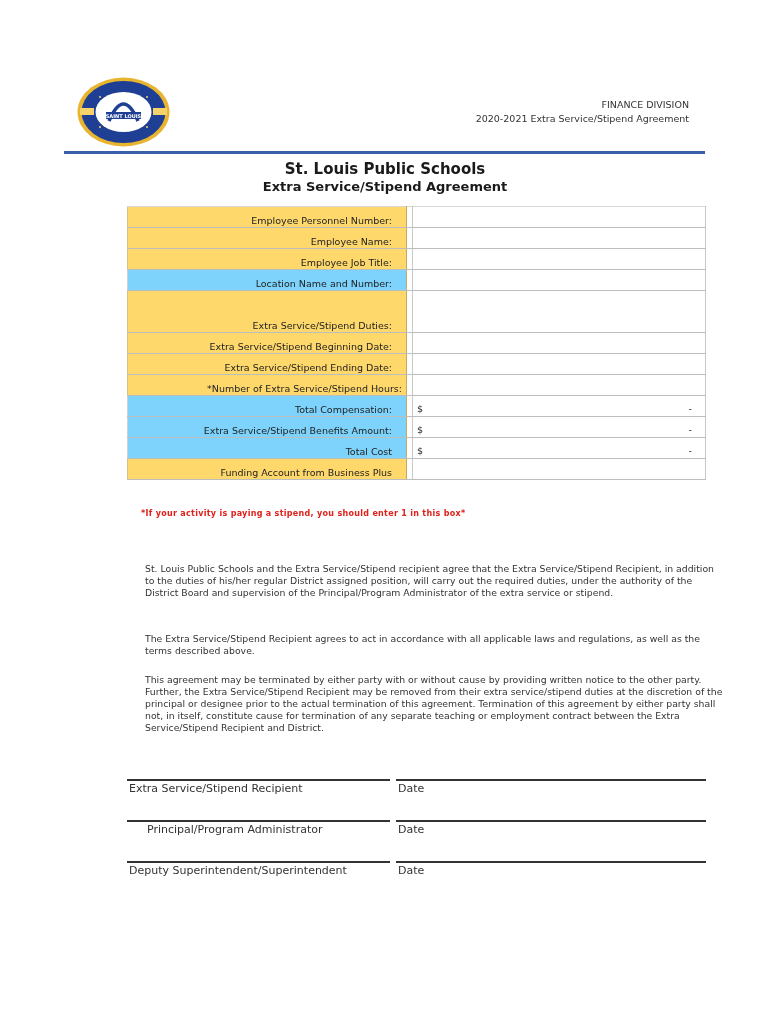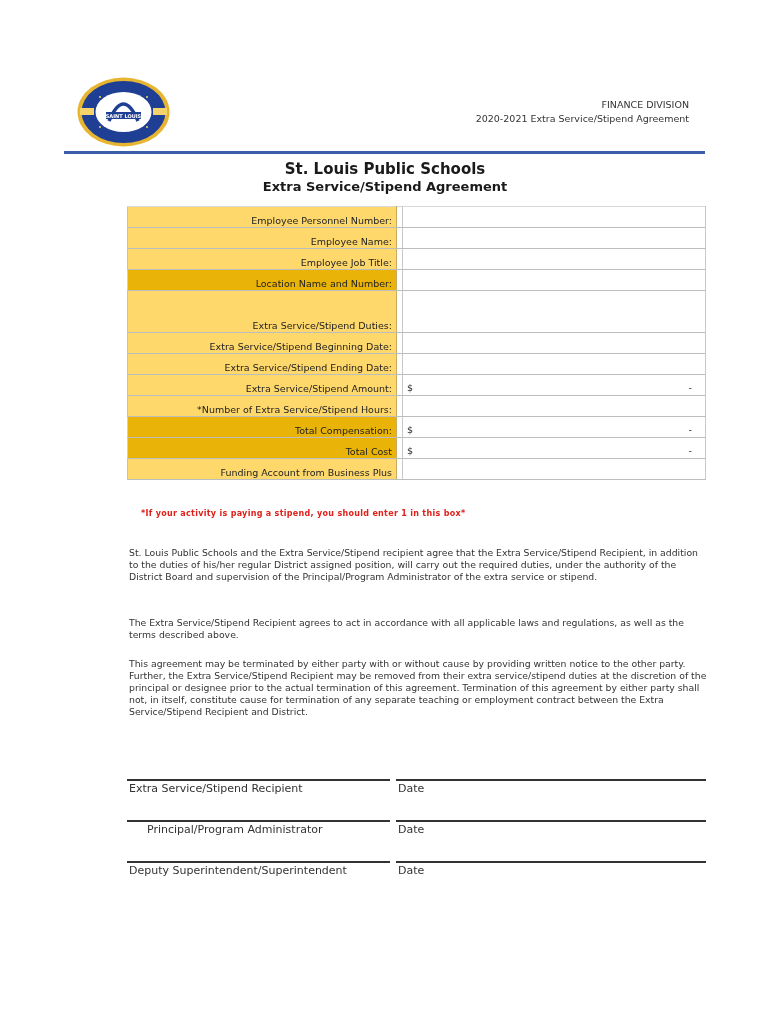--- a/index.html
+++ b/index.html
@@ -5,30 +5,30 @@
   html, body { margin:0; padding:0; }
   body { width:770px; height:1024px; background:#ffffff; position:relative; font-family:"DejaVu Sans", sans-serif; color:#222; overflow:hidden; }
   .logo { position:absolute; left:77px; top:77px; width:93px; height:70px; }
   .header-right { position:absolute; right:81px; top:98px; text-align:right; font-size:9.5px; line-height:14px; color:#333; }
   .header-rule { position:absolute; left:64px; top:151px; width:641px; height:3px; background:#3a5fa8; }
   .title { position:absolute; left:0; width:770px; text-align:center; font-weight:bold; color:#1a1a1a; }
   .title.t1 { top:160px; font-size:15px;text-align:center; }
   .title.t2 { top:179px; font-size:13px; }
   table.form { position:absolute; left:127px; top:206px; width:579px; border-collapse:collapse; font-size:9.5px; }
   table.form td { height:19px; padding:0; border-bottom:1px solid #bdbdbd; }
-  table.form td.lbl { width:264px; text-align:right; padding-right:4px; background:#ffd86b; border-left:1px solid #d8c28a; border-right:1px solid #c9a860; vertical-align:bottom; padding-bottom:1px; }
-  table.form td.lbl.white { background:#eab308; border-left:1px solid #d0d0d0; }
+  table.form td.lbl { width:264px; text-align:right; padding-right:14px; background:#ffd86b; border-left:1px solid #d8c28a; border-right:1px solid #c9a860; vertical-align:bottom; padding-bottom:1px; }
+  table.form td.lbl.white { background:#7dd3fc; border-left:1px solid #d0d0d0; }
   table.form td.gap { width:5px; border-right:1px solid #c8c8c8; background:#fff; }
   table.form td.val { border-right:1px solid #c8c8c8; background:#fff; position:relative; }
   table.form tr.tall td { height:40px; }
   table.form tr:first-child td { border-top:1px solid #d8d8d8; }
   .dollar { position:absolute; left:4px; bottom:2px; }
   .dash { position:absolute; right:13px; bottom:2px; }
   .note { position:absolute; left:129px; top:509px; font-size:8px; font-weight:bold; color:#e0201a; letter-spacing:0.3px;margin-left:12px; }
-  .para { position:absolute; left:129px; width:580px; font-size:9.3px; line-height:12px; color:#333; margin:0; }
+  .para { position:absolute; left:129px; width:580px; font-size:9.3px; line-height:12px; color:#333; margin:16px; }
   .sig-line { position:absolute; height:2px; background:#333; }
   .sig-label { position:absolute; font-size:11px; color:#333;text-align:center; }
 </style>
 </head>
 <body>
 
 <svg class="logo" viewBox="0 0 93 70">
   <ellipse cx="46.5" cy="35" rx="46" ry="34.5" fill="#e8b530"></ellipse>
   <ellipse cx="46.5" cy="35" rx="42" ry="31" fill="#1f3f94"></ellipse>
   <ellipse cx="46.5" cy="35" rx="28" ry="20" fill="#ffffff"></ellipse>
@@ -83,34 +83,34 @@
     <td class="lbl">Extra Service/Stipend Beginning Date:</td>
     <td class="gap"></td>
     <td class="val"></td>
   </tr>
   <tr>
     <td class="lbl">Extra Service/Stipend Ending Date:</td>
     <td class="gap"></td>
     <td class="val"></td>
   </tr>
   <tr>
-    <td class="lbl">Extra Service/Stipend Amount:</td>
+    <td class="lbl" style="padding-right:4px;">*Number of Extra Service/Stipend Hours:</td>
+    <td class="gap"></td>
+    <td class="val"></td>
+  </tr>
+  <tr>
+    <td class="lbl white">Total Compensation:</td>
     <td class="gap"></td>
     <td class="val">
       <span class="dollar">$</span>
       <span class="dash">-</span>
     </td>
   </tr>
   <tr>
-    <td class="lbl" style="padding-right:4px;">*Number of Extra Service/Stipend Hours:</td>
-    <td class="gap"></td>
-    <td class="val"></td>
-  </tr>
-  <tr>
-    <td class="lbl white">Total Compensation:</td>
+    <td class="lbl white">Extra Service/Stipend Benefits Amount:</td>
     <td class="gap"></td>
     <td class="val">
       <span class="dollar">$</span>
       <span class="dash">-</span>
     </td>
   </tr>
   <tr>
     <td class="lbl white">Total Cost</td>
     <td class="gap"></td>
     <td class="val">

